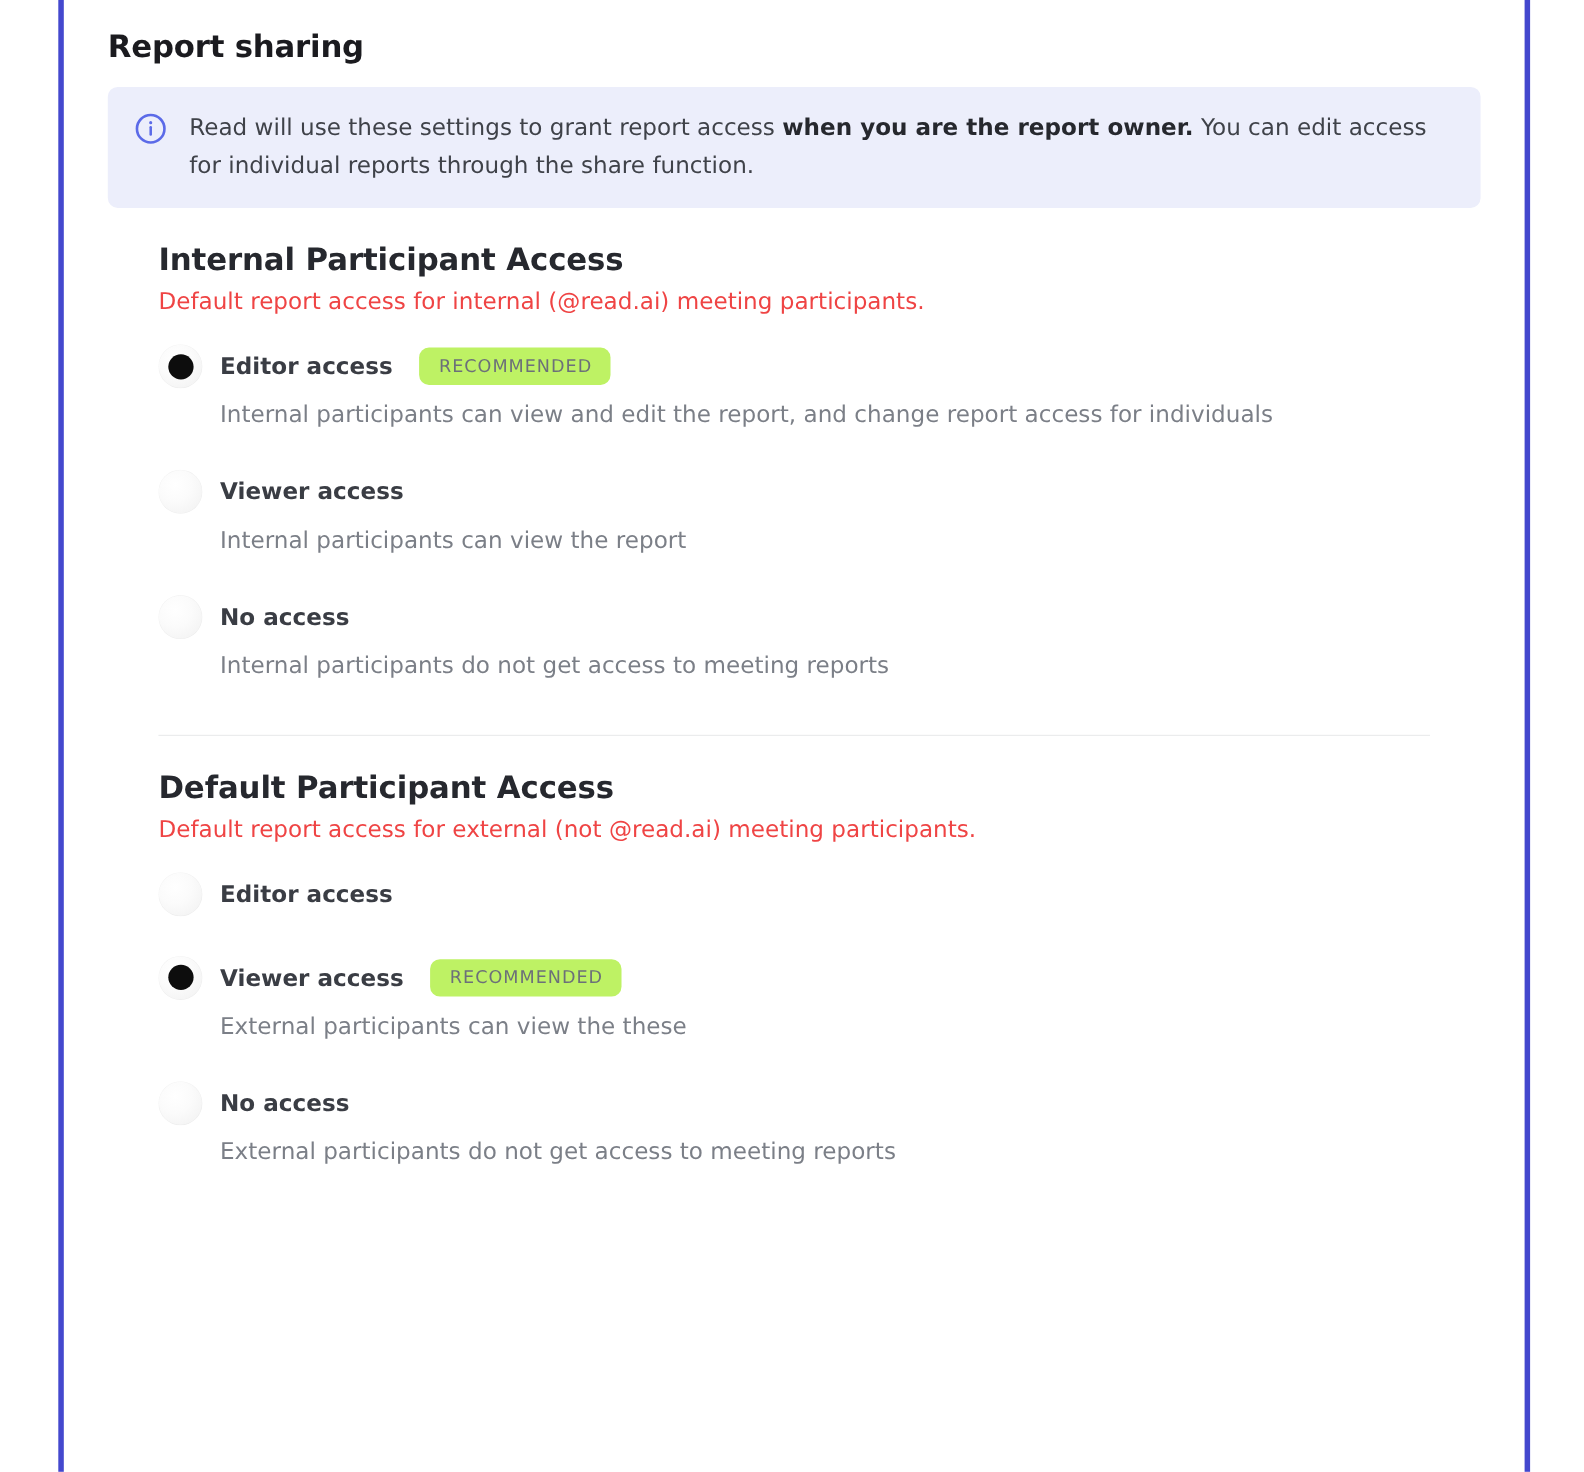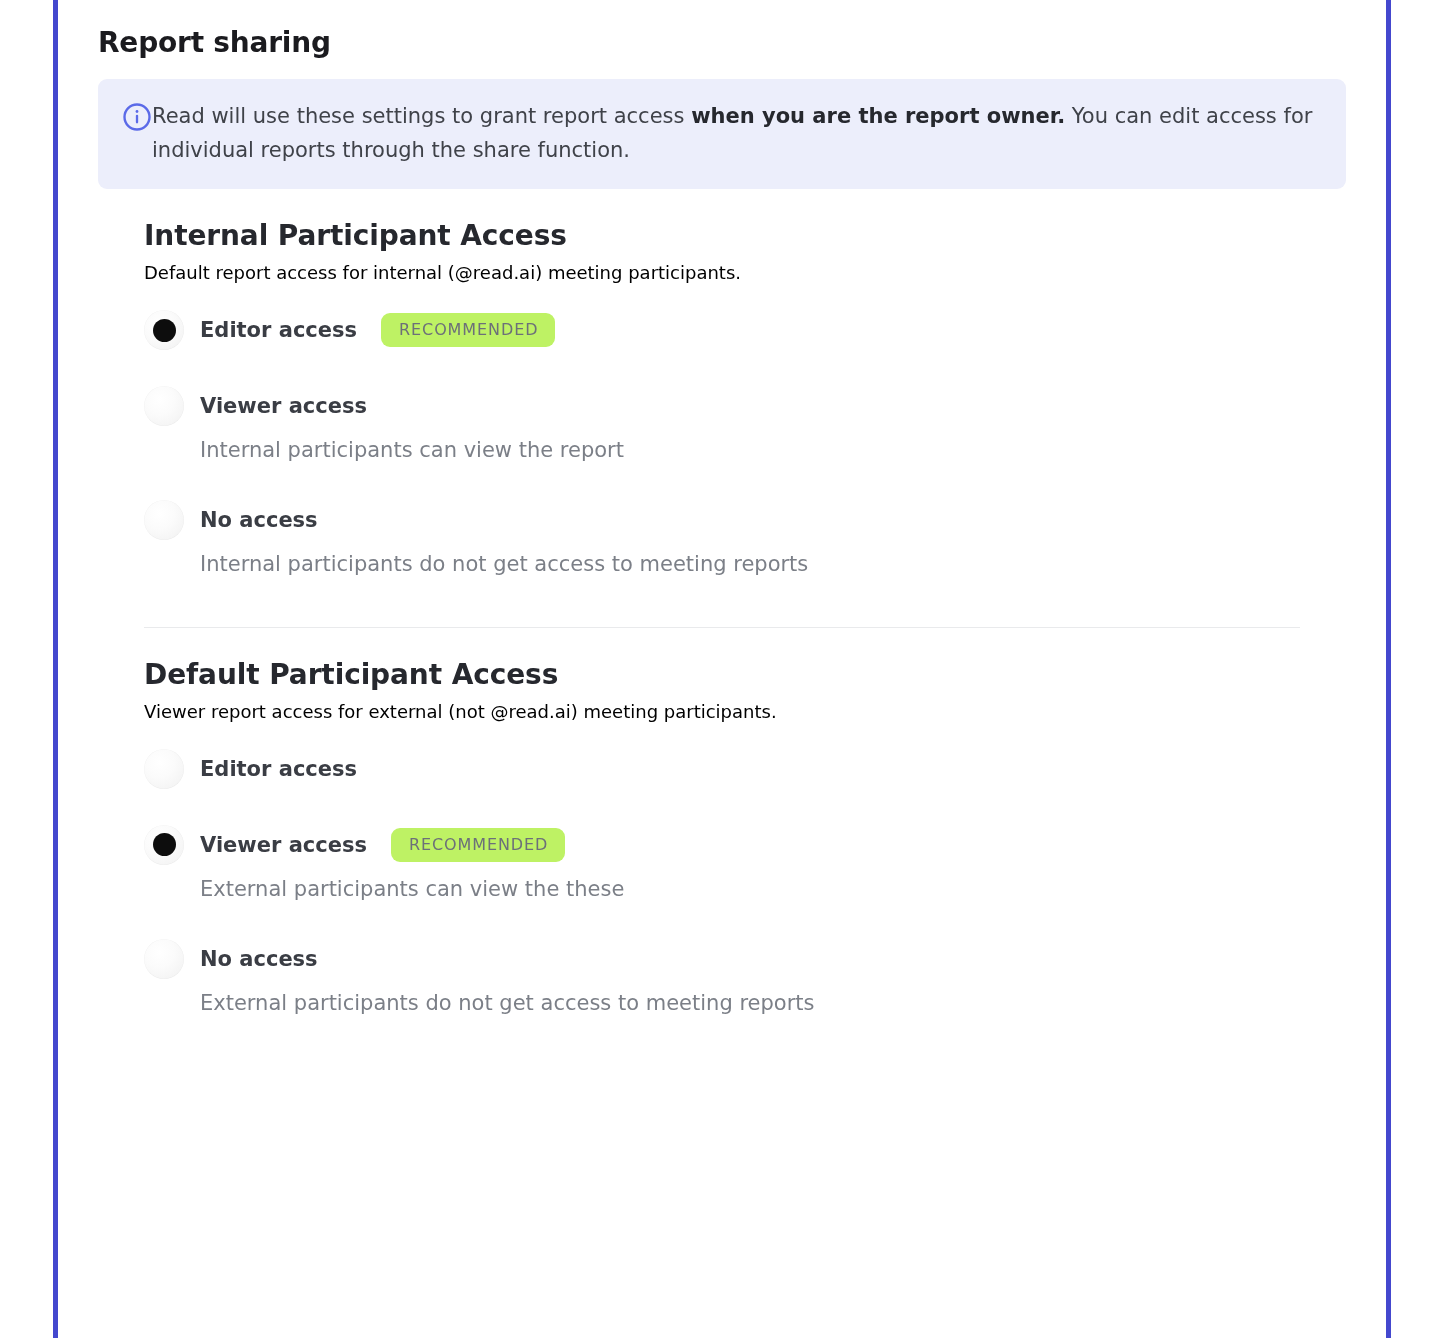--- a/index.html
+++ b/index.html
@@ -48,20 +48,21 @@
     font-size: 28px;
     font-weight: 700;
     color: #1b1b1f;
     letter-spacing: -0.2px;
   }
 
   
   .banner {
     display: flex;
     align-items: flex-start;
+    gap: 20px;
     background: #eceefb;
     border-radius: 9px;
     padding: 20px 24px 22px 24px;
     box-sizing: border-box;
   }
   .banner-icon {
     flex: 0 0 auto;
     margin-top: 3px;
     width: 30px;
     height: 30px;
@@ -83,22 +84,22 @@
 
   .section-title {
     margin: 0;
     font-size: 28px;
     font-weight: 600;
     color: #26282e;
     letter-spacing: -0.1px;
   }
   .section-sub {
     margin: 10px 0 0 0;
-    font-size: 18px;
-    color: #000000;
+    font-size: 21px;
+    color: #ef4444;
     font-weight: 400;
   }
 
   .divider {
     height: 1px;
     background: #e9eaec;
     margin: 46px 46px 0 46px;
   }
 
   .options { margin-top: 24px; }
@@ -197,20 +198,21 @@
       <div class="options">
 
         <div class="option">
           <div class="option-head">
             <span class="radio checked">
                 <span class="dot"></span>
               </span>
             <span class="option-label">Editor access</span>
             <span class="badge">RECOMMENDED</span>
           </div>
+          <div class="option-desc">Internal participants can view and edit the report, and change report access for individuals</div>
         </div>
 
         <div class="opt-gap"></div>
 
         <div class="option">
           <div class="option-head">
             <span class="radio">
                 <span class="dot"></span>
               </span>
             <span class="option-label">Viewer access</span>
@@ -230,21 +232,21 @@
           <div class="option-desc">Internal participants do not get access to meeting reports</div>
         </div>
 
       </div>
     </div>
 
     <div class="divider"></div>
 
     <div class="section" style="padding-top:30px;">
       <h2 class="section-title">Default Participant Access</h2>
-      <p class="section-sub">Viewer report access for external (not @read.ai) meeting participants.</p>
+      <p class="section-sub">Default report access for external (not @read.ai) meeting participants.</p>
 
       <div class="options">
 
         <div class="option">
           <div class="option-head">
             <span class="radio">
                 <span class="dot"></span>
               </span>
             <span class="option-label">Editor access</span>
           </div>

